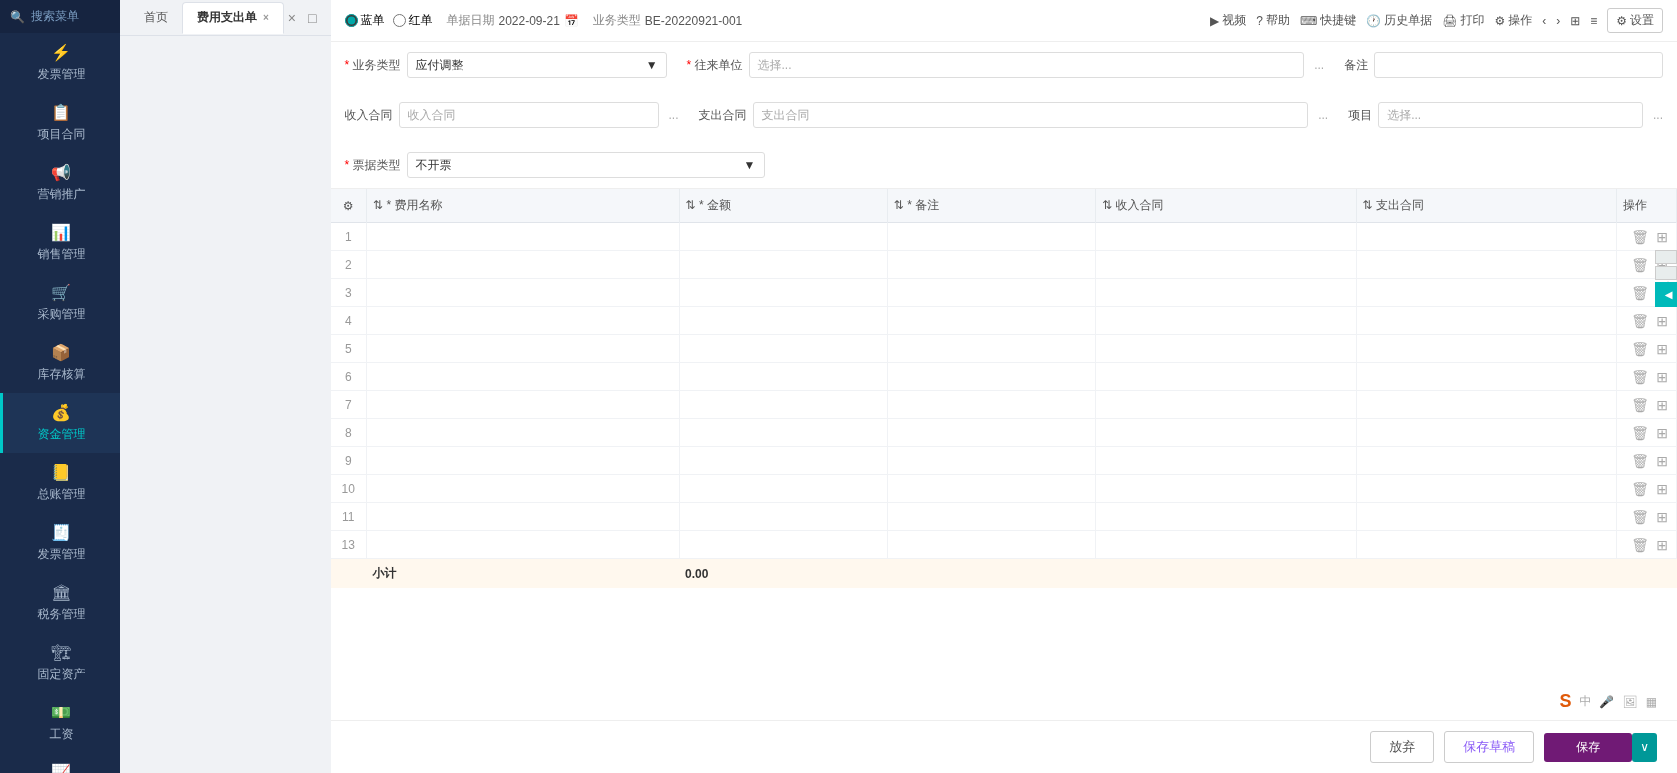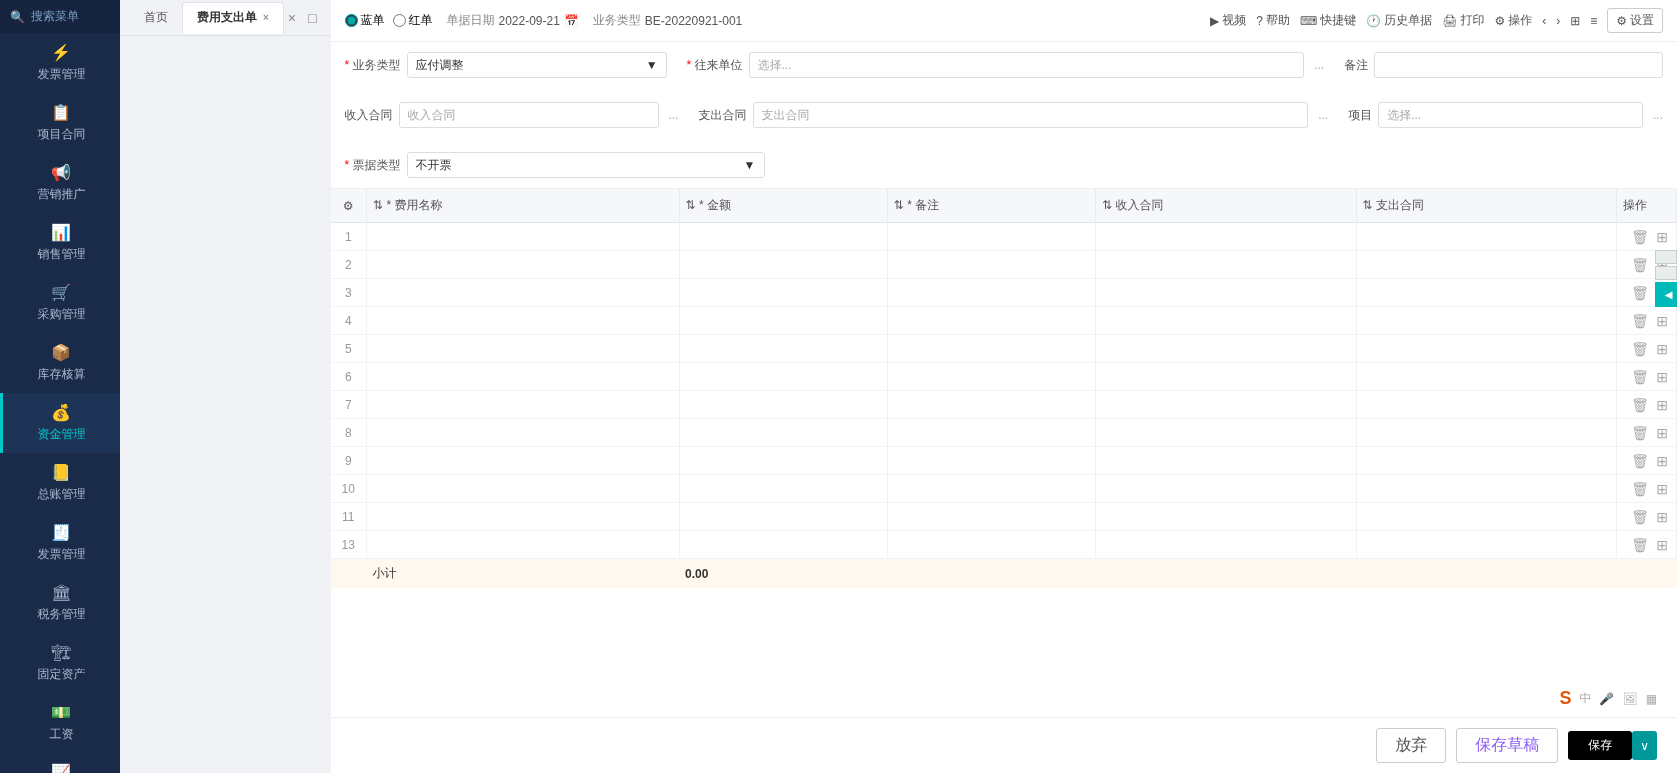--- a/index.html
+++ b/index.html
@@ -186,43 +186,43 @@
     .expense-table tbody tr { border-bottom: 1px solid #f0f2f5; }
     .expense-table tbody td {
       padding: 4px 6px;
       border-right: 1px solid #f0f2f5;
       height: 28px;
       color: #333;
     }
     .expense-table tbody td.row-num { color: #999; text-align: center; width: 36px; }
     .expense-table tbody td.ops { text-align: right; width: 60px; }
     .expense-table tfoot tr { background: #fff8ee; }
-    .expense-table tfoot td { padding: 6px 6px; font-weight: normal; color: #333; }
+    .expense-table tfoot td { padding: 6px 6px; font-weight: bold; color: #333; }
     .op-btn { background: none; border: none; cursor: pointer; color: #aaa; font-size: 14px; padding: 1px 2px; }
     .col-name { min-width: 120px; }
     .col-amount { min-width: 80px; }
     .col-note { min-width: 80px; }
     .col-income { min-width: 100px; }
     .col-expense { min-width: 100px; }
     .col-ops { width: 60px; }
 
     
     .bottom-bar {
       display: flex;
       align-items: center;
       justify-content: flex-end;
       padding: 10px 20px;
       background: #fff;
       border-top: 1px solid #eee;
       gap: 10px;
     }
-    .btn { padding: 6px 18px; border-radius: 3px; cursor: pointer; font-size: 16px; border: 1px solid #ccc; }
+    .btn { padding: 6px 18px; border-radius: 3px; cursor: pointer; font-size: 13px; border: 1px solid #ccc; }
     .btn-discard { background: #fff; color: #555; }
     .btn-draft { background: #fff; color: #8b5cf6; border-color: #ccc; }
-    .btn-save { background: #000000; color: #fff; border: none; padding: 6px 20px; border-radius: 3px; cursor: pointer; font-size: 12px; display: flex; align-items: center; gap: 4px; }
+    .btn-save { background: #701a75; color: #fff; border: none; padding: 6px 32px; border-radius: 3px; cursor: pointer; font-size: 12px; display: flex; align-items: center; gap: 4px; }
     .btn-save-arrow { background: #009898; color: #fff; border: none; padding: 6px 8px; border-radius: 3px; cursor: pointer; font-size: 12px; }
     .float-btn {
       width: 22px;
       background: #e8eded;
       border: 1px solid #ccc;
       color: #888;
       font-size: 10px;
       padding: 6px 2px;
       cursor: pointer;
       text-align: center;

